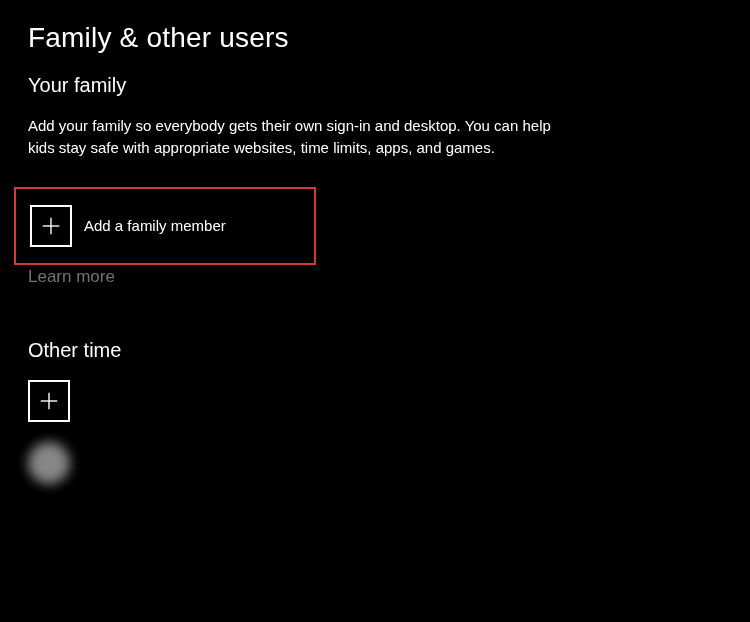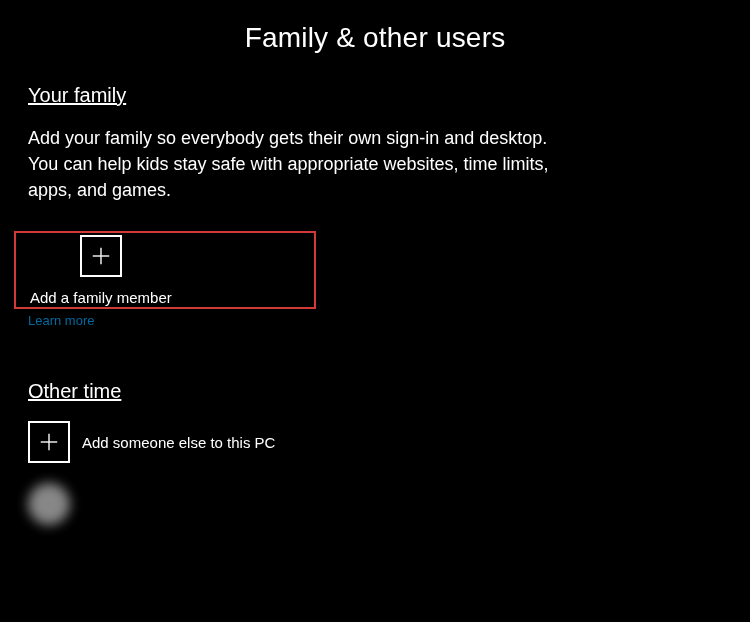--- a/index.html
+++ b/index.html
@@ -12,32 +12,30 @@
       height: 622px;
       background: #000000;
       color: #ffffff;
       font-family: "Segoe UI", -apple-system, sans-serif;
       padding: 22px 28px;
       overflow: hidden;
     }
     .page-title {
       font-size: 28px;
       font-weight: 400;
-      margin-bottom: 30px;
+      margin-bottom: 20px;
       letter-spacing: 0.2px;
-      text-align: center;
     }
     .section-title {
       font-size: 20px;
       font-weight: 400;
       margin-bottom: 18px;
-      text-decoration: underline;
     }
     .section-desc {
-      font-size: 18px;
+      font-size: 15px;
       font-weight: 400;
       line-height: 1.45;
       max-width: 540px;
       margin-bottom: 28px;
     }
     .highlight-box {
       border: 2px solid #d23a3a;
       width: 302px;
       height: 78px;
       margin-left: -14px;
@@ -47,42 +45,41 @@
       padding-left: 14px;
     }
     .action-row {
       display: flex;
       align-items: center;
       gap: 12px;
       margin-bottom: 20px;
     }
     .action-row.no-mb {
       margin-bottom: 0;
-      flex-direction: column;
     }
     .plus-square {
       width: 42px;
       height: 42px;
       border: 2px solid #ffffff;
       display: flex;
       align-items: center;
       justify-content: center;
       flex-shrink: 0;
     }
     .plus-square svg {
       width: 22px;
       height: 22px;
       stroke: #ffffff;
     }
     .action-label {
       font-size: 15px;
     }
     .learn-more {
-      color: #0369a1;
-      font-size: 13px;
+      color: #737373;
+      font-size: 17px;
       text-decoration: none;
       display: inline-block;
       margin-bottom: 52px;
       cursor: pointer;
     }
     .user-row {
       display: flex;
       align-items: center;
       gap: 12px;
       filter: blur(6px);
@@ -140,21 +137,20 @@
 <div class="other-users">
   <h2 class="section-title">Other time</h2>
 
   <div class="action-row">
     <div class="plus-square">
       <svg viewBox="0 0 24 24" fill="none" stroke-width="1.5">
         <line x1="12" y1="3" x2="12" y2="21"></line>
         <line x1="3" y1="12" x2="21" y2="12"></line>
       </svg>
     </div>
-    <span class="action-label">Add someone else to this PC</span>
   </div>
 
   <div class="user-row">
     <div class="avatar"></div>
     <div class="user-info">
       <span class="user-name"></span>
       <span class="user-sub"></span>
     </div>
   </div>
 </div>

